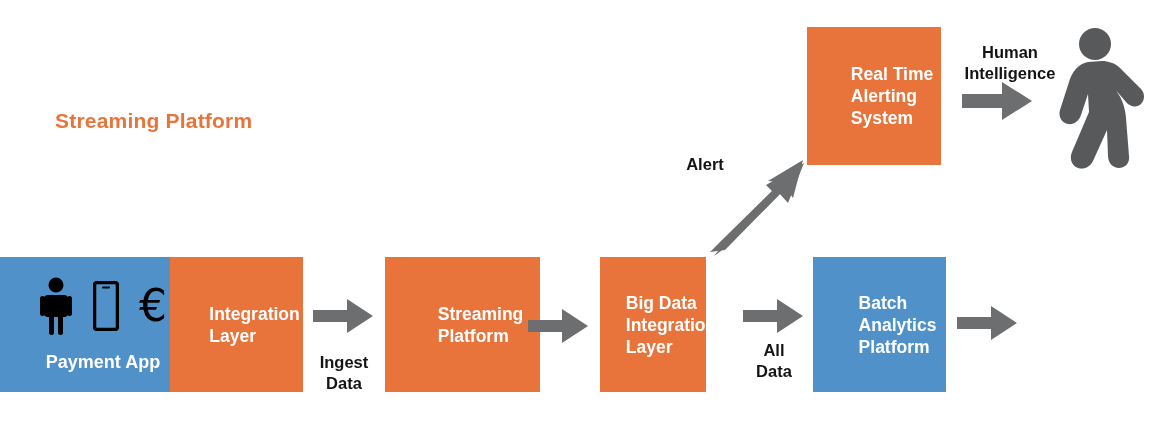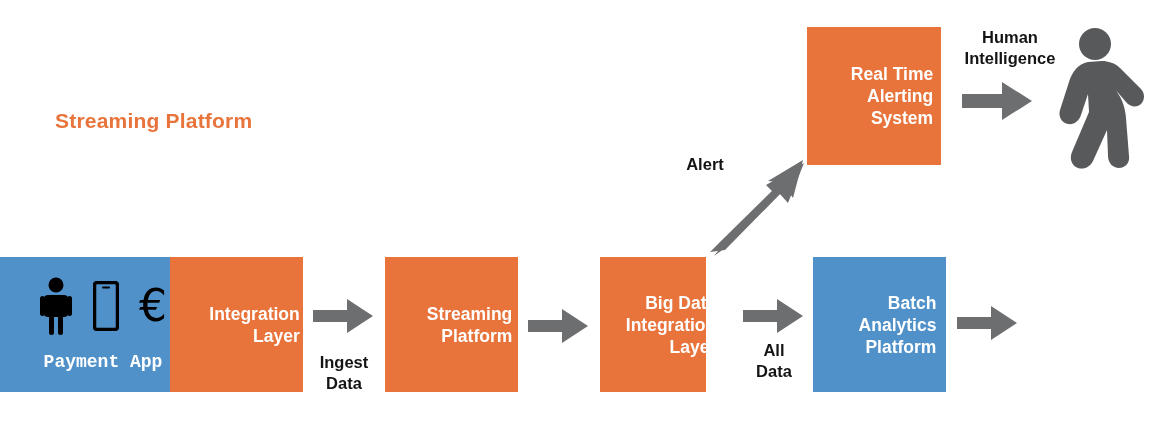--- a/index.html
+++ b/index.html
@@ -40,21 +40,21 @@
     position: absolute;
     box-sizing: border-box;
     display: flex;
     flex-direction: column;
     align-items: center;
     justify-content: center;
     color: #ffffff;
     font-weight: bold;
     font-size: 17.5px;
     line-height: 22px;
-    text-align: right;
+    text-align: left;
     padding-left: 36px;
   }
   .box.orange { background: #E8743B; }
   .box.blue   { background: #5091C9; }
   .box .box-label { white-space: pre-line; }
 
   
   .box-payment {
     justify-content: flex-start;
     padding-top: 18px;
@@ -62,21 +62,20 @@
   .payment-icons {
     display: flex;
     align-items: center;
     justify-content: center;
     gap: 20px;
     height: 62px;
   }
   .payment-label {
     margin-top: 14px;
     font-size: 18px;
-    font-family: Liberation Mono, monospace;
   }
   .euro-glyph {
     font-size: 44px;
     line-height: 44px;
     color: #000000;
     font-weight: normal;
     font-family: "DejaVu Sans", sans-serif;
   }
 
   
@@ -115,21 +114,21 @@
   <div class="legend">
     <div class="legend-row legend-streaming">Streaming Platform</div>
   </div>
 
   <div class="box orange" style="left:807px; top:27px; width:134px; height:138px;">
     <div class="box-label">Real Time
 Alerting
 System</div>
   </div>
 
-  <div class="arrow-label" style="left:955px; top:27px; width:110px;">Human
+  <div class="arrow-label" style="left:955px; top:42px; width:110px;">Human
 Intelligence</div>
 
   <svg class="arrow-svg" style="left:962px; top:78px;" width="72" height="46" viewBox="0 0 72 46">
     <path d="M0 16 L40 16 L40 4 L70 23 L40 42 L40 30 L0 30 Z" fill="#6D6E70"></path>
   </svg>
 
   <svg class="arrow-svg" style="left:1048px; top:26px;" width="96" height="150" viewBox="0 0 96 150">
     <g fill="#58595B">
       <circle cx="47" cy="18" r="16"></circle>
       <path d="M40 36 C30 38 24 46 21 56 L12 84 C10 91 14 97 20 98 C26 99 31 95 33 89 L40 68 L41 86
@@ -174,21 +173,21 @@
     <div class="box-label">Integration
 Layer</div>
   </div>
 
   <svg class="arrow-svg" style="left:313px; top:296px;" width="62" height="40" viewBox="0 0 62 40">
     <path d="M0 14 L34 14 L34 3 L60 20 L34 37 L34 26 L0 26 Z" fill="#6D6E70"></path>
   </svg>
   <div class="arrow-label" style="left:305px; top:352px; width:78px;">Ingest
 Data</div>
 
-  <div class="box orange" style="left:385px; top:257px; width:133px; height:135px;">
+  <div class="box orange" style="left:385px; top:257px; width:155px; height:135px;">
     <div class="box-label">Streaming
 Platform</div>
   </div>
 
   <svg class="arrow-svg" style="left:528px; top:306px;" width="62" height="40" viewBox="0 0 62 40">
     <path d="M0 14 L34 14 L34 3 L60 20 L34 37 L34 26 L0 26 Z" fill="#6D6E70"></path>
   </svg>
 
   <div class="box orange" style="left:600px; top:257px; width:106px; height:135px;">
     <div class="box-label">Big Data

